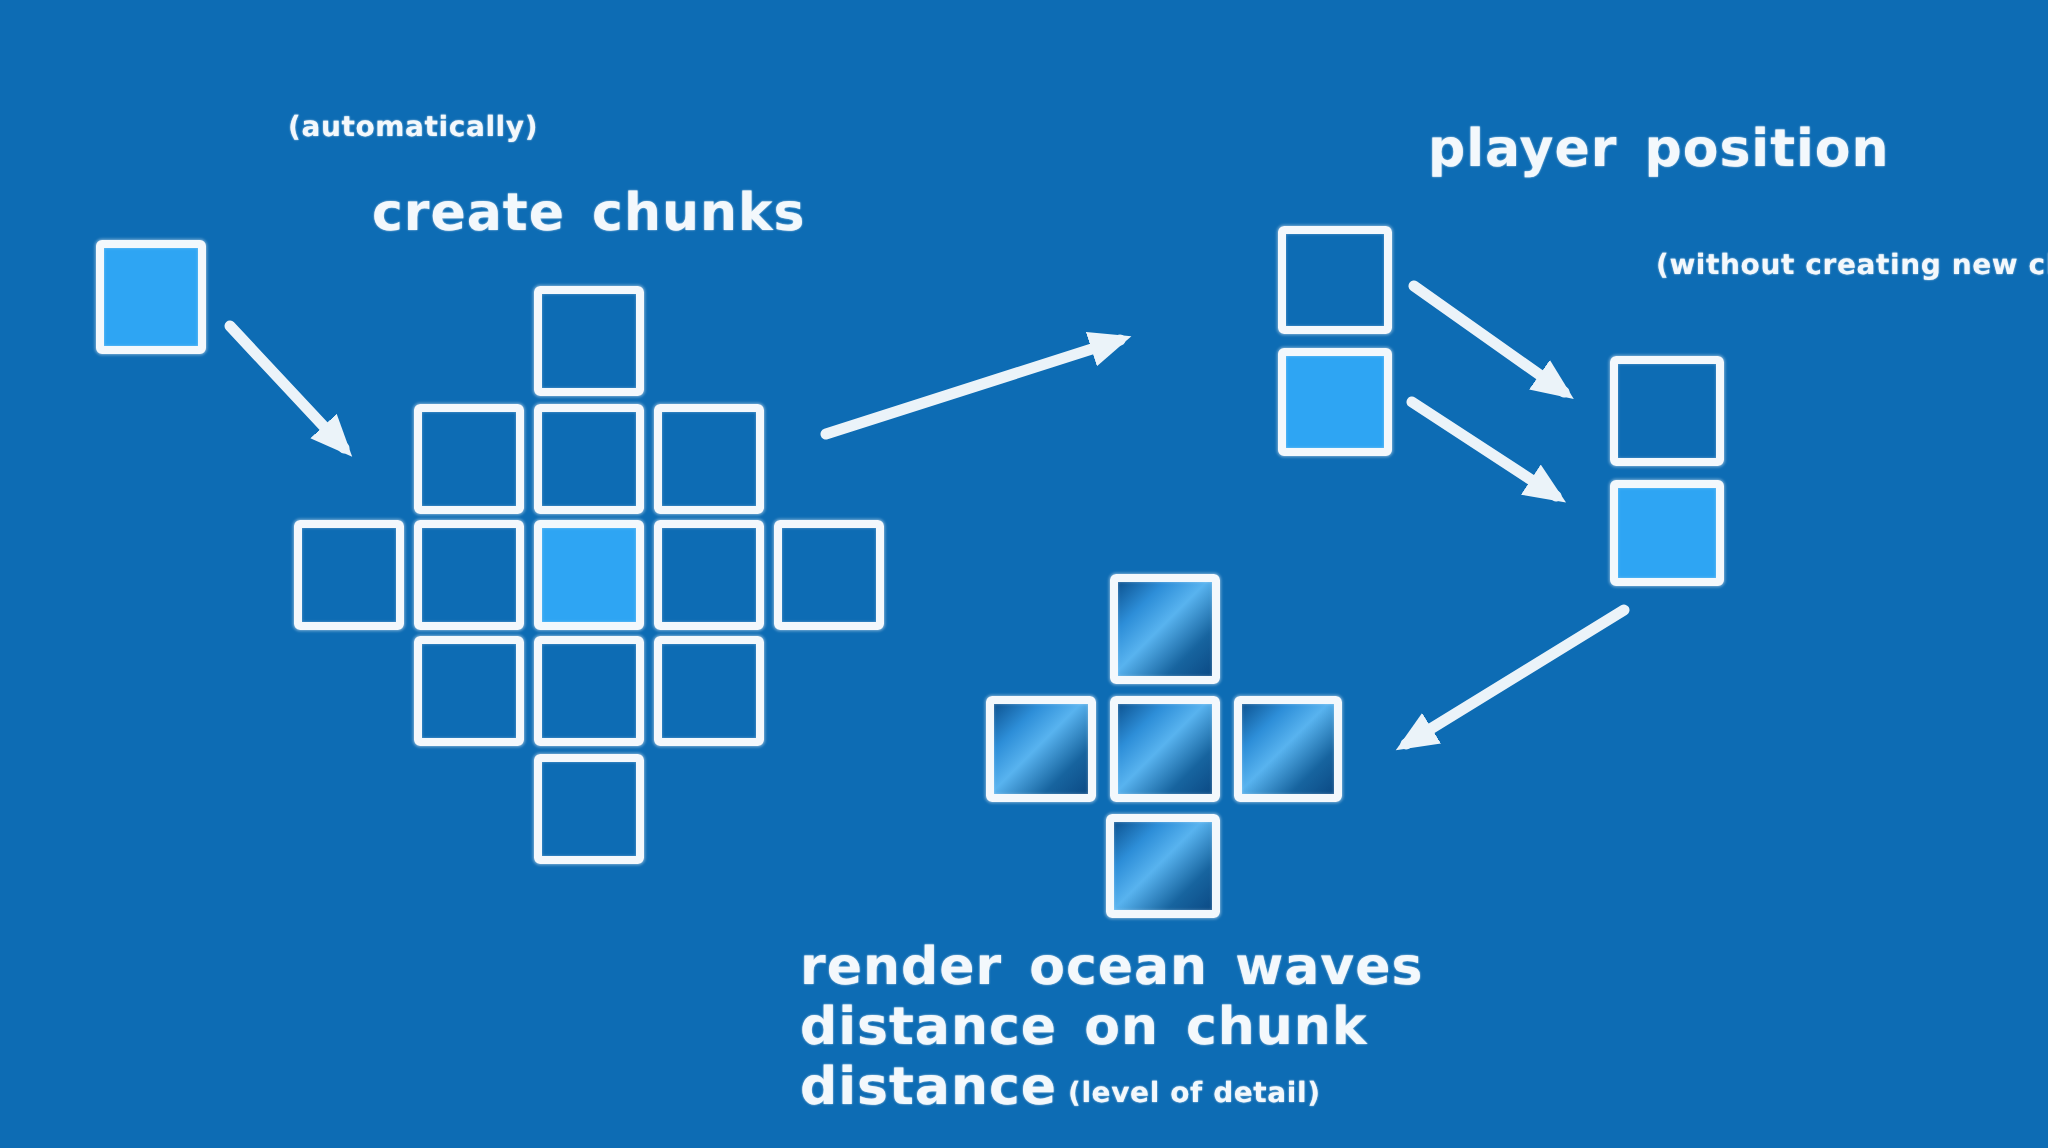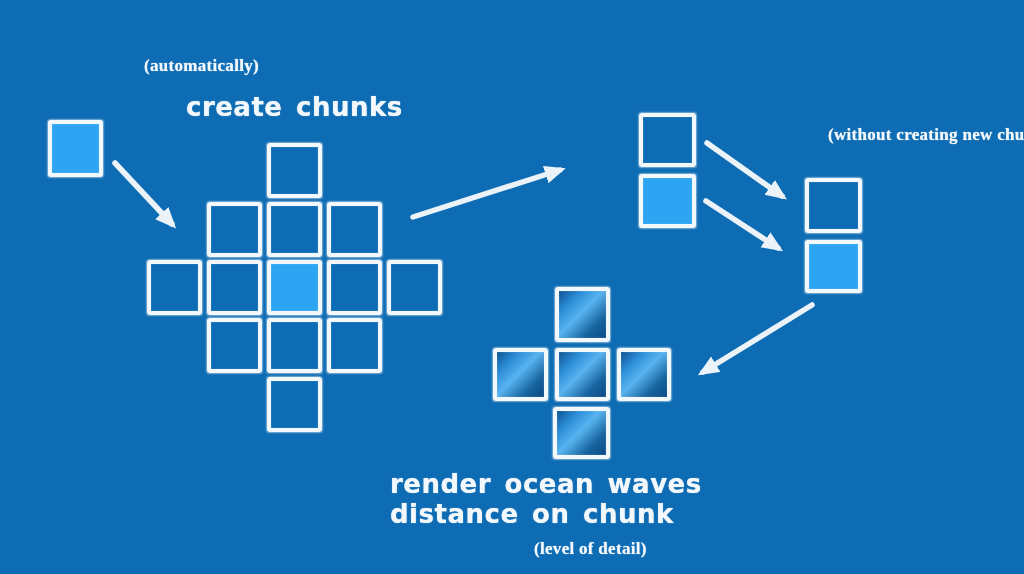--- a/index.html
+++ b/index.html
@@ -56,29 +56,28 @@
     white-space: nowrap;
     text-shadow: 0 0 1px rgba(255,255,255,0.8);
   }
   .caption {
     font-size: 26px;
     line-height: 30px;
     letter-spacing: 0.5px;
     word-spacing: 4px;
   }
   .note {
-    font-size: 17px;
+    font-size: 14px;
     letter-spacing: 0.3px;
-    font-family: Liberation Serif, serif;
   }
   .pos-auto-note    { left: 144px; top: 56px;  }
   .pos-create       { left: 186px; top: 92px;  }
   .pos-move         { left: 714px; top: 60px;  }
   .pos-move-note    { left: 828px; top: 125px; }
-  .pos-render       { left: 390px; top: 469px; }
+  .pos-render       { left: 400px; top: 469px; }
   .pos-render-note  { left: 534px; top: 539px; }
 </style>
 </head>
 <body>
 
 <div id="canvas" style="--bg: #0d6cb4; --chalk: #f3f8fc; --chunk-fill: #2ea5f3; --wave-dark: #0d5492; --wave-mid: #2d8ed8; --wave-light: #58b3ef; --wave-deep: #0b4a85;">
 
   <div>
       <div class="sq filled" style="left: 48px; top: 120px; width: 55px; height: 57px;"></div>
       <div class="sq outline" style="left: 267px; top: 143px; width: 55px; height: 55px;"></div>
@@ -118,24 +117,26 @@
       <line x1="812" y1="305" x2="703" y2="372" marker-end="url(#ah)"></line>
     </svg>
 
   <div class="chalk-text note pos-auto-note">(automatically)</div>
 
   <div class="chalk-text caption pos-create">
     <div>create chunks</div>
   </div>
 
   <div class="chalk-text caption pos-move">
+    <div>player position</div>
   </div>
 
   <div class="chalk-text note pos-move-note">(without creating new chunks)</div>
 
   <div class="chalk-text caption pos-render">
     <div>render ocean waves</div>
     <div>distance on chunk</div>
+    <div>distance</div>
   </div>
 
   <div class="chalk-text note pos-render-note">(level of detail)</div>
 
 </div>
 
 </body></html>

